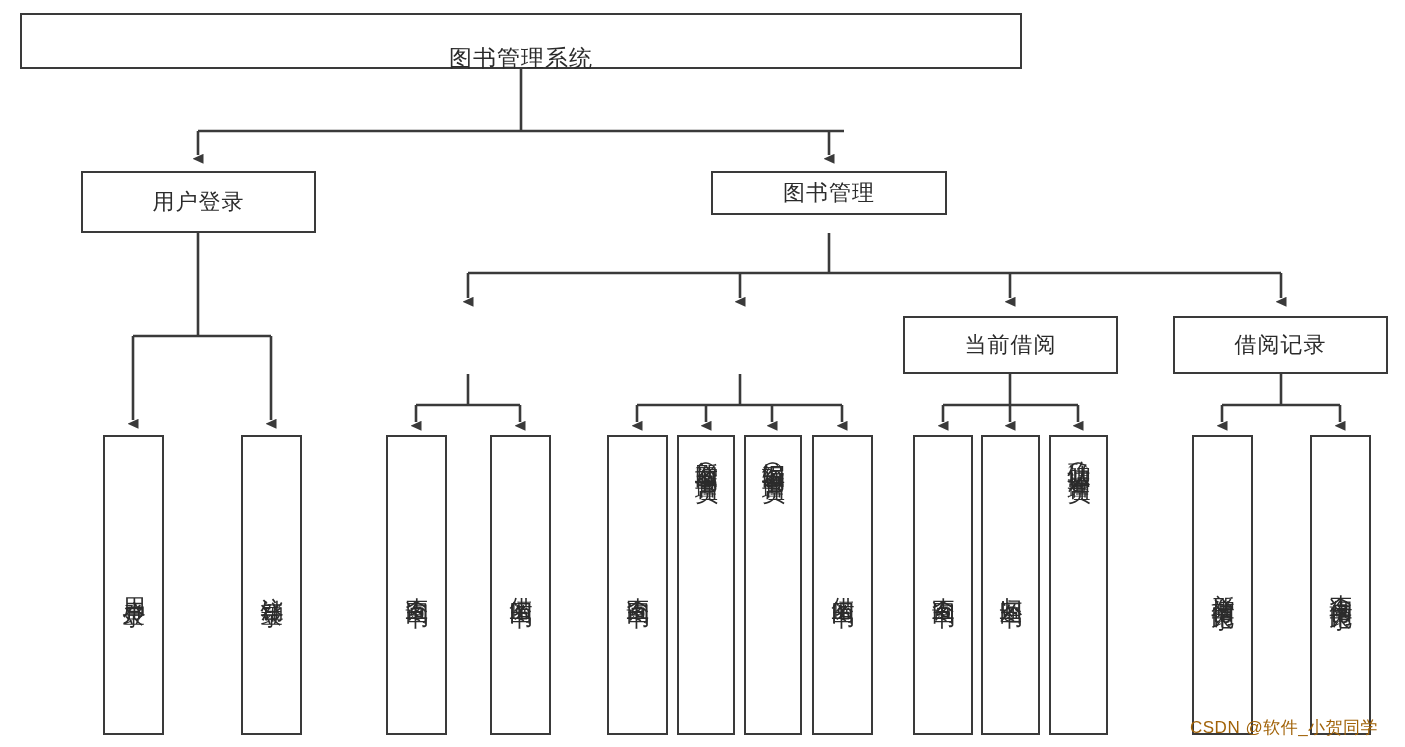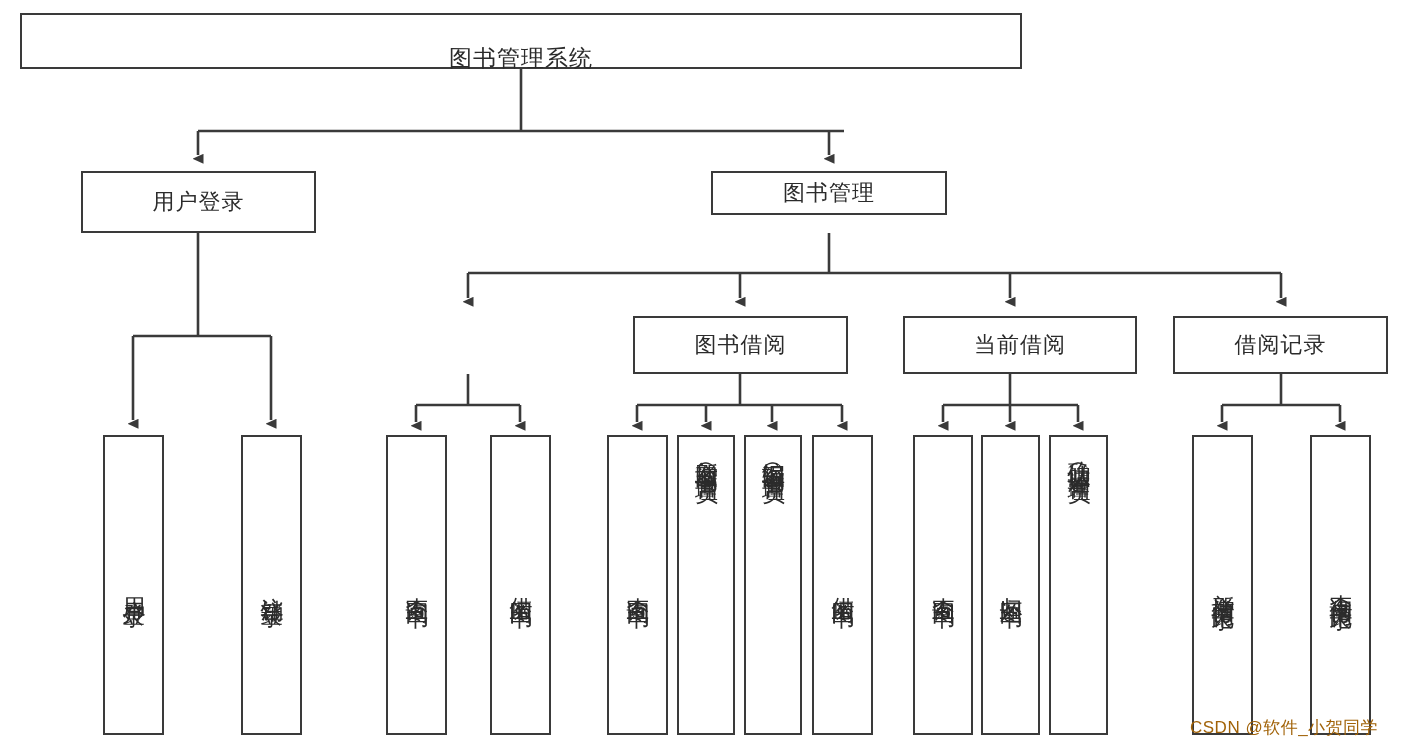--- a/index.html
+++ b/index.html
@@ -137,25 +137,22 @@
 
   <div class="node horiz" style="left:81px; top:171px; width:235px; height:62px;">
     <span class="label">用户登录</span>
   </div>
 
   <div class="node horiz" style="left:711px; top:171px; width:236px; height:44px;">
     <span class="label">图书管理</span>
   </div>
 
 
-  <div class="node horiz" style="left:633px; top:316px; width:215px; height:58px;">
-    <span class="label">图书借阅</span>
-  </div>
-
-  <div class="node horiz" style="left:903px; top:316px; width:234px; height:58px;">
+
+  <div class="node horiz" style="left:903px; top:316px; width:215px; height:58px;">
     <span class="label">当前借阅</span>
   </div>
 
   <div class="node horiz" style="left:1173px; top:316px; width:215px; height:58px;">
     <span class="label">借阅记录</span>
   </div>
 
   <div class="node vert" style="left:103px; top:435px; width:61px; height:300px;">
     <span class="label">用户登录</span>
   </div>

